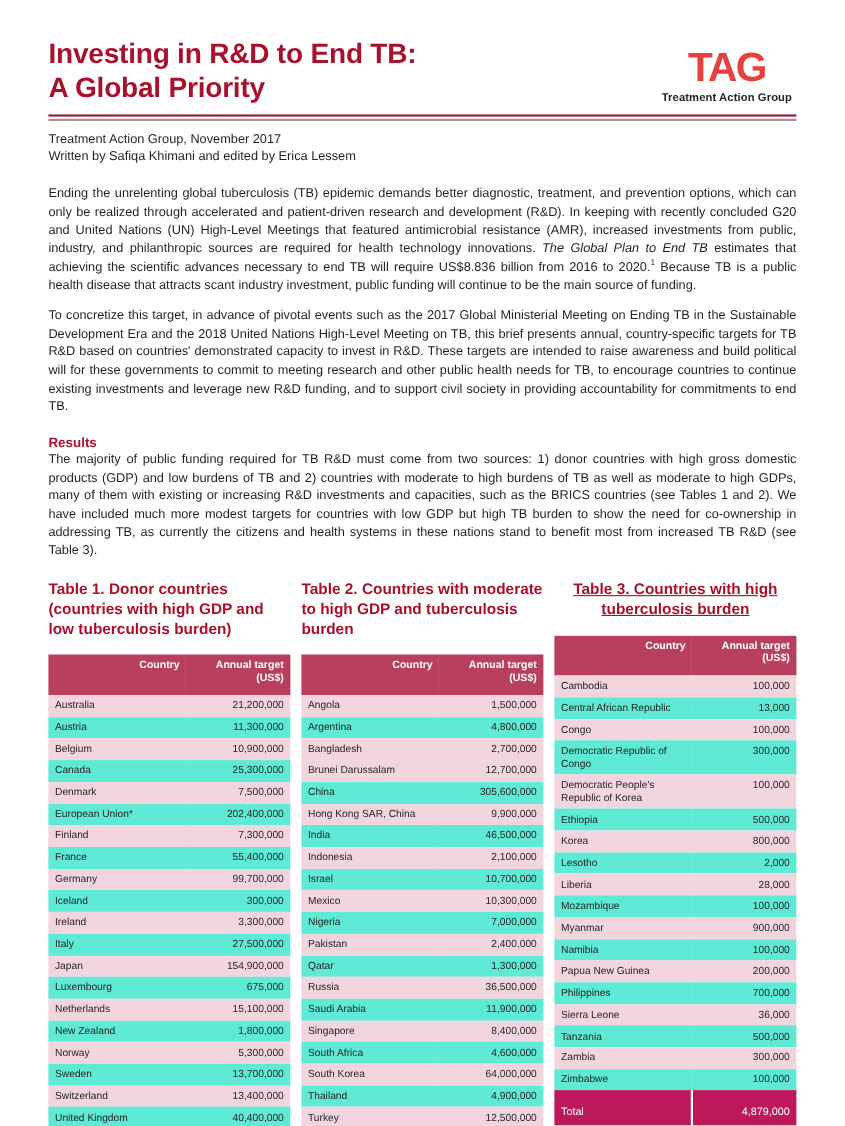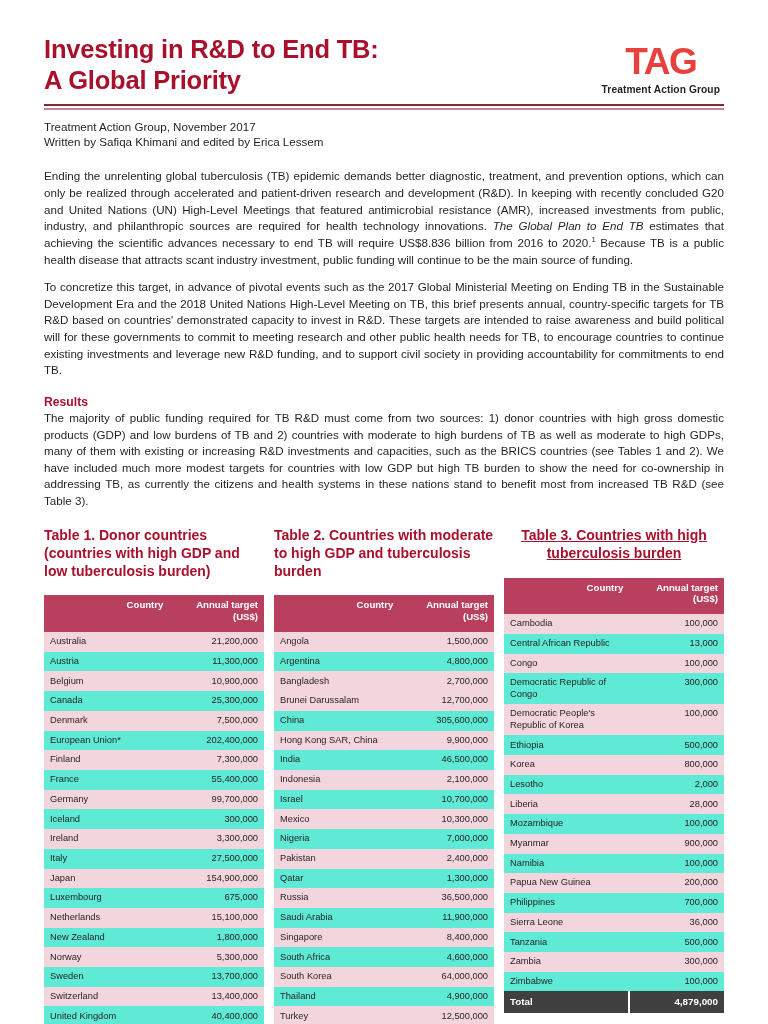--- a/index.html
+++ b/index.html
@@ -156,25 +156,25 @@
     color: #231f20;
     vertical-align: top;
   }
   table.data td.c-country { text-align: left; }
   table.data td.c-target  { text-align: right; white-space: nowrap; }
 
   table.data tr.shade td { background: #f3d5de; }
   table.data tr.plain td { background: #5eead4; }
 
   table.data tr.total td {
-    background: #404040;
+    background: #be185d;
     color: #ffffff;
     font-size: 9.8px;
-    font-weight: bold;
-    padding-top: 5px;
+    font-weight: normal;
+    padding-top: 15px;
     padding-bottom: 4.6px;
   }
   table.data tr.total td.c-country { border-right: 2px solid #ffffff; }
 </style>
 </head>
 <body>
 
 <div class="page">
 
   <div class="header">

